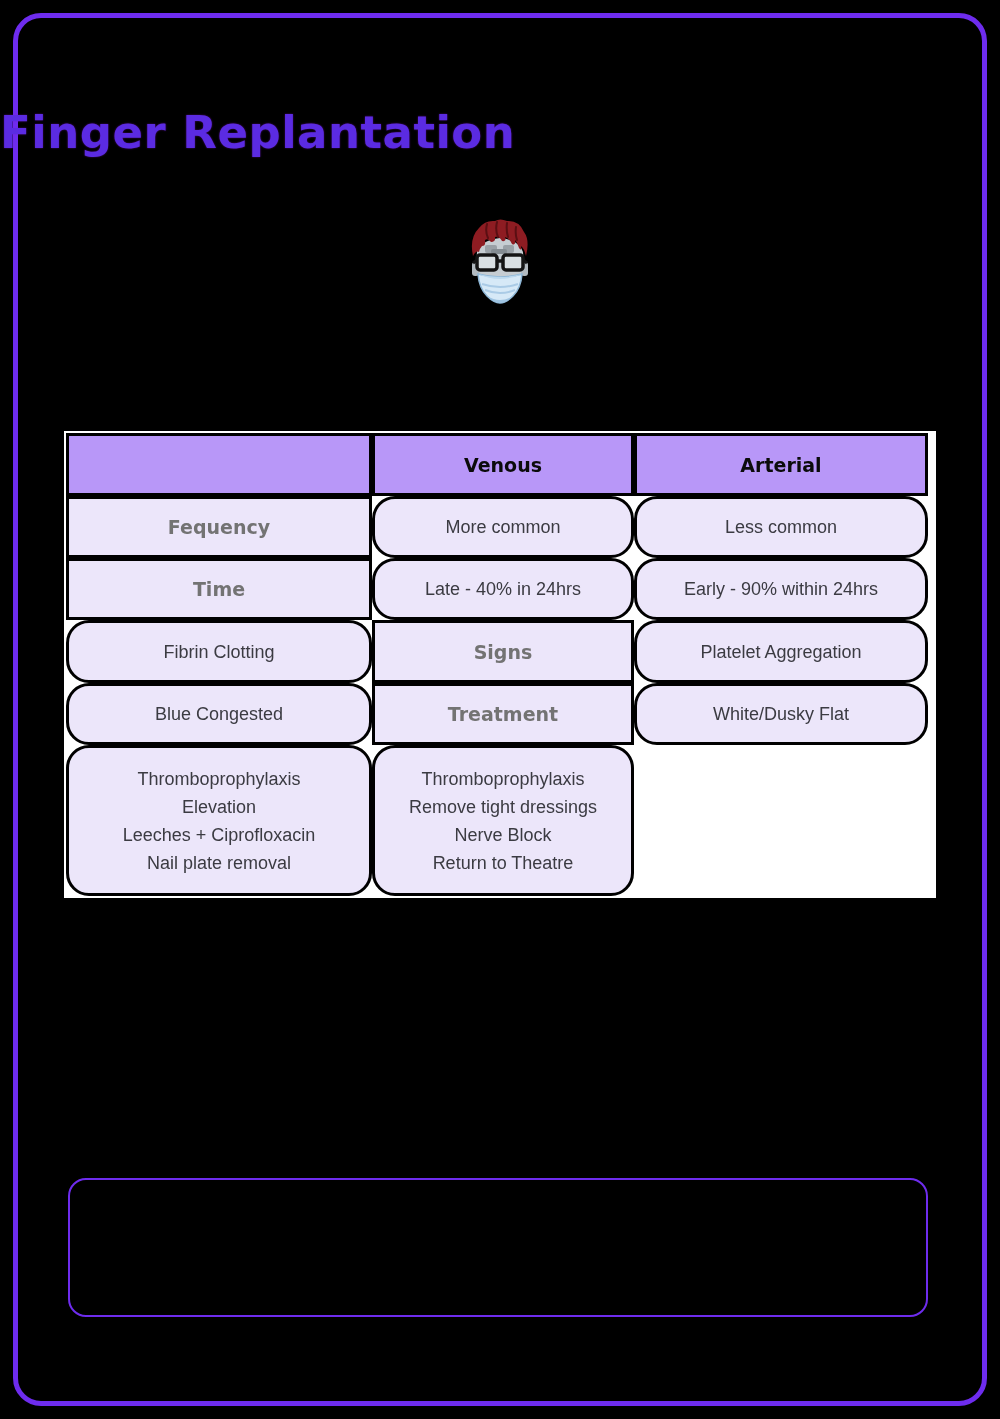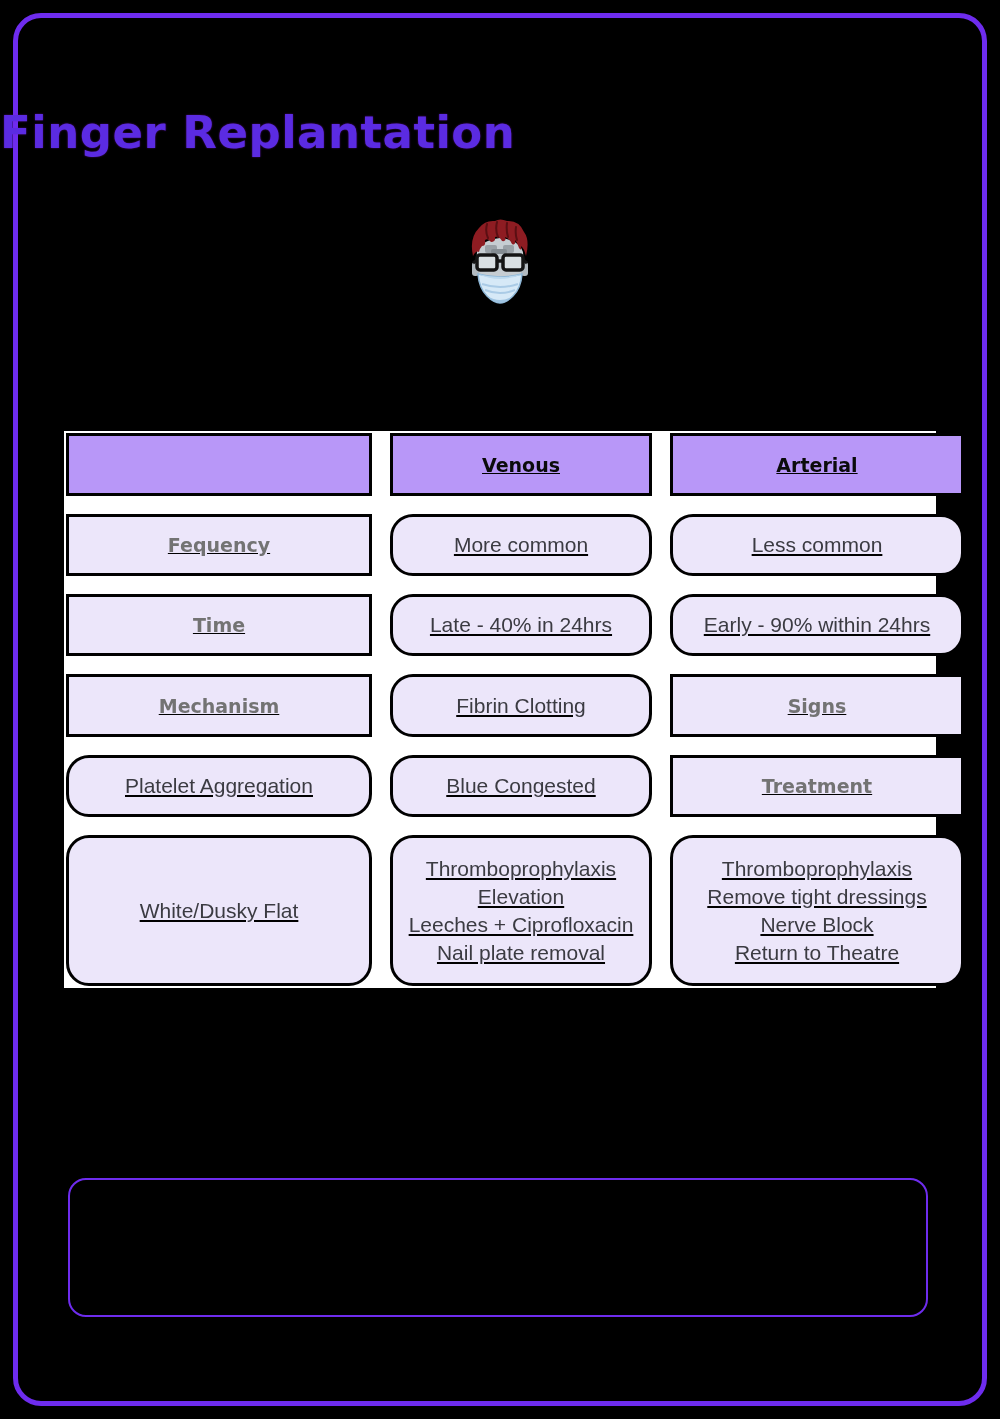--- a/index.html
+++ b/index.html
@@ -50,22 +50,21 @@
   .comparison-table {
     position:absolute;
     left:64px; top:431px;
     width:872px;
     background:#fff;
     padding:2px;
     box-sizing:border-box;
     display:grid;
     grid-template-columns:306px 262px 294px;
     grid-template-rows:63px 62px 62px 63px 62px 151px;
-    gap:18px;
-    text-decoration:underline;
+    gap:0;
   }
   .cell {
     border:3px solid #000;
     box-sizing:border-box;
     display:flex;
     align-items:center;
     justify-content:center;
     text-align:center;
     padding:2px 8px;
   }
@@ -78,21 +77,21 @@
   }
   .cell.label {
     background:var(--cell-fill);
     font-family:"DejaVu Sans", sans-serif;
     font-weight:bold;
     font-size:19px;
     color:#737373;
   }
   .cell.value {
     background:var(--cell-fill);
-    font-size:21px;
+    font-size:18px;
     color:var(--value-text);
     white-space:pre-line;
     line-height:28px;
     border-radius:23px;
   }
 
   .note-box {
     position:absolute;
     left:68px; top:1178px;
     width:860px; height:139px;
@@ -145,21 +144,20 @@
   <div class="cell header">Arterial</div>
 
   <div class="cell label">Fequency</div>
   <div class="cell value">More common</div>
   <div class="cell value">Less common</div>
 
   <div class="cell label">Time</div>
   <div class="cell value">Late - 40% in 24hrs</div>
   <div class="cell value">Early - 90% within 24hrs</div>
 
-  <div class="cell label">Mechanism</div>
   <div class="cell value">Fibrin Clotting</div>
   <div class="cell label">Signs</div>
 
   <div class="cell value">Platelet Aggregation</div>
   <div class="cell value">Blue Congested</div>
   <div class="cell label">Treatment</div>
 
   <div class="cell value">White/Dusky Flat</div>
   <div class="cell value">Thromboprophylaxis
 Elevation

